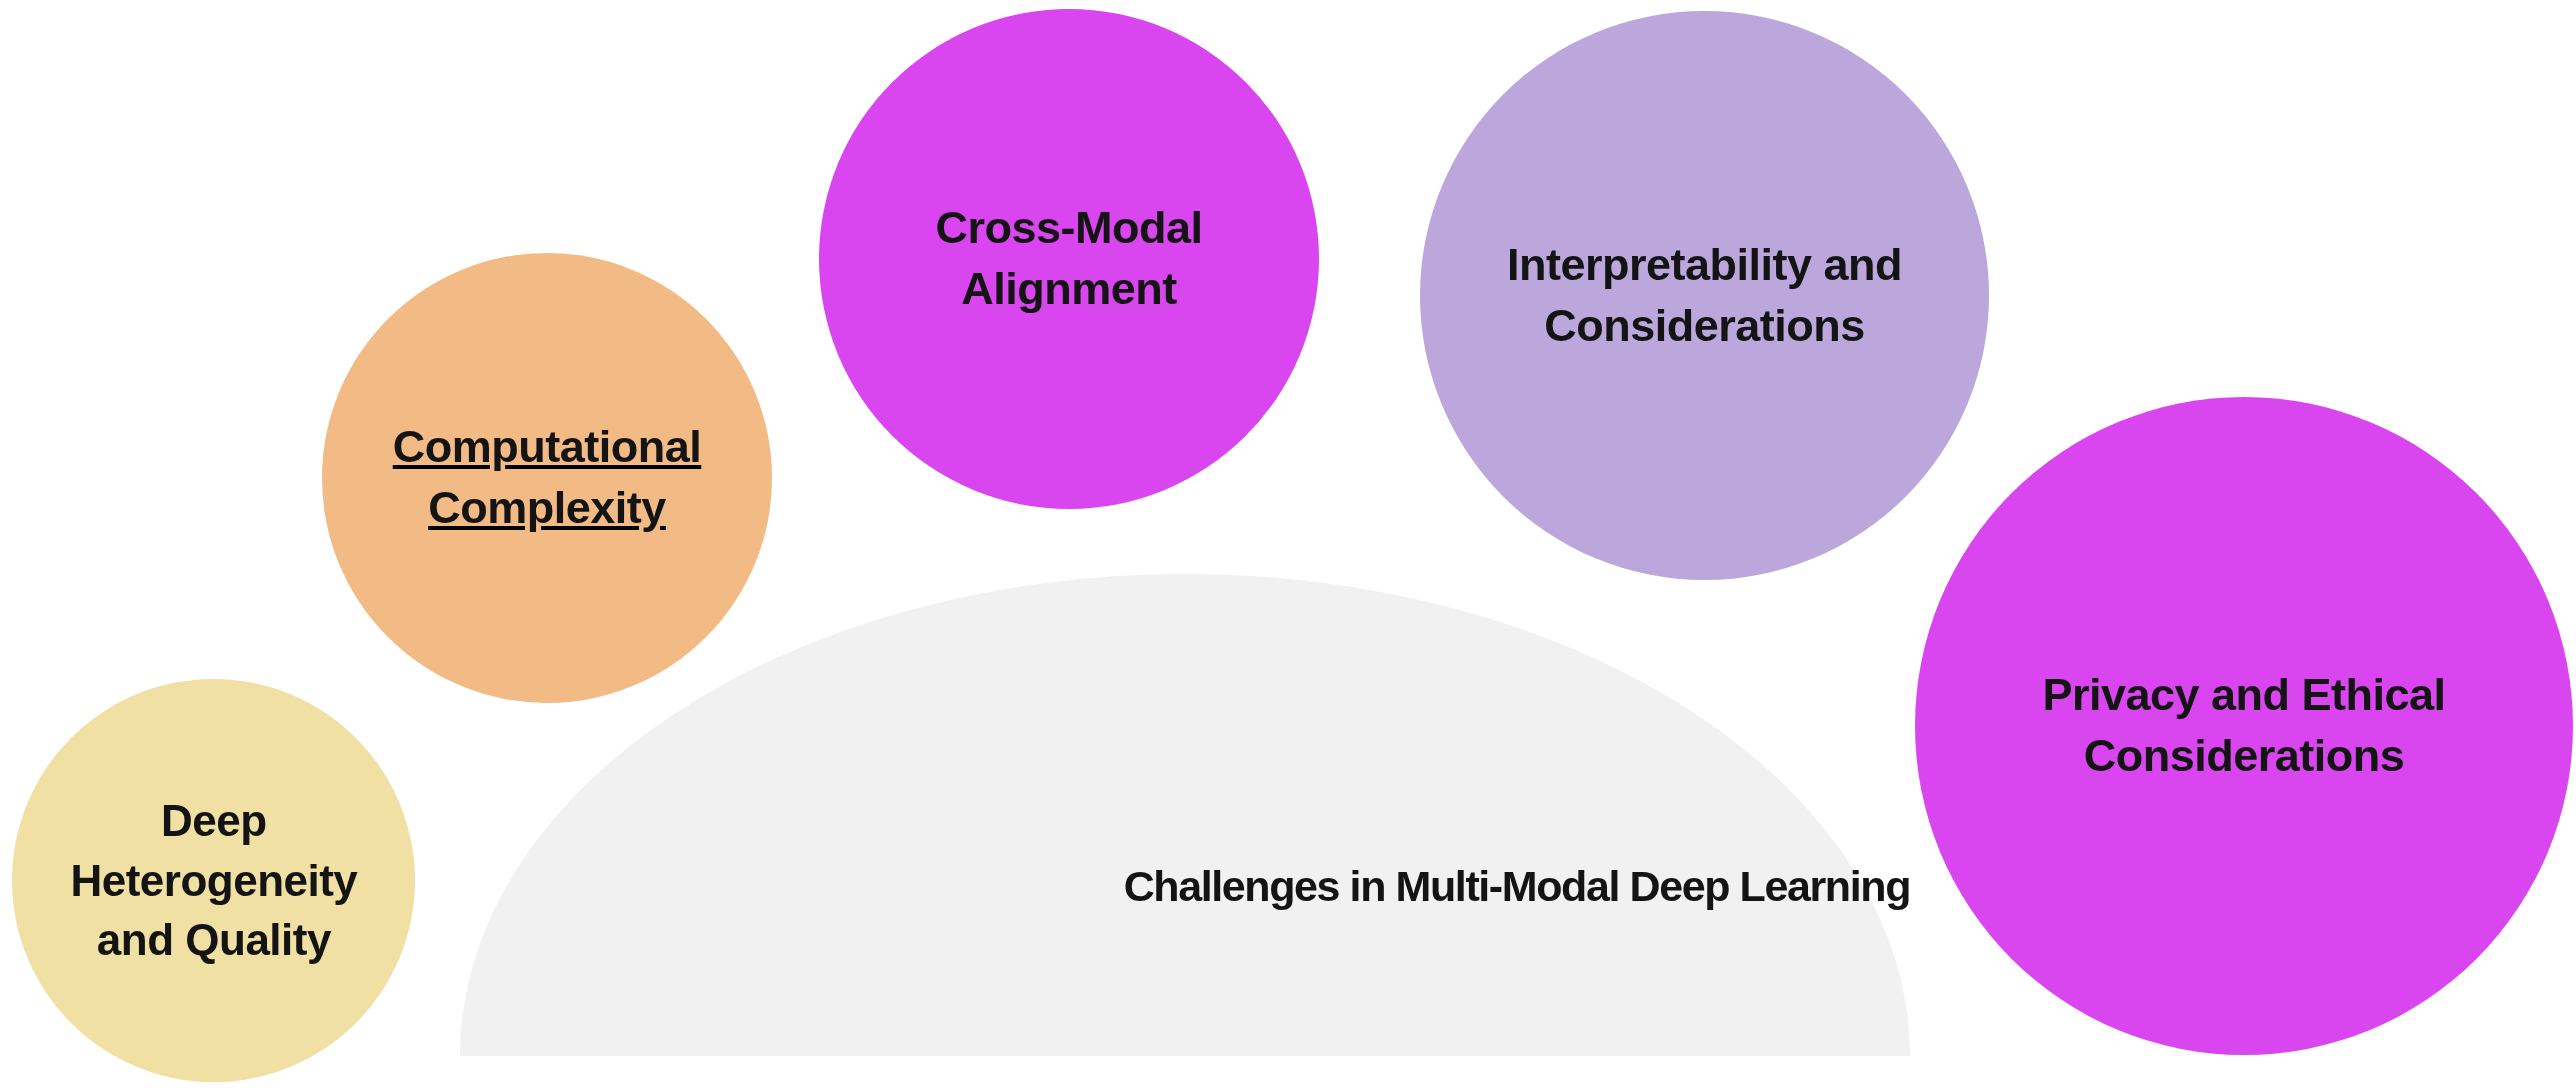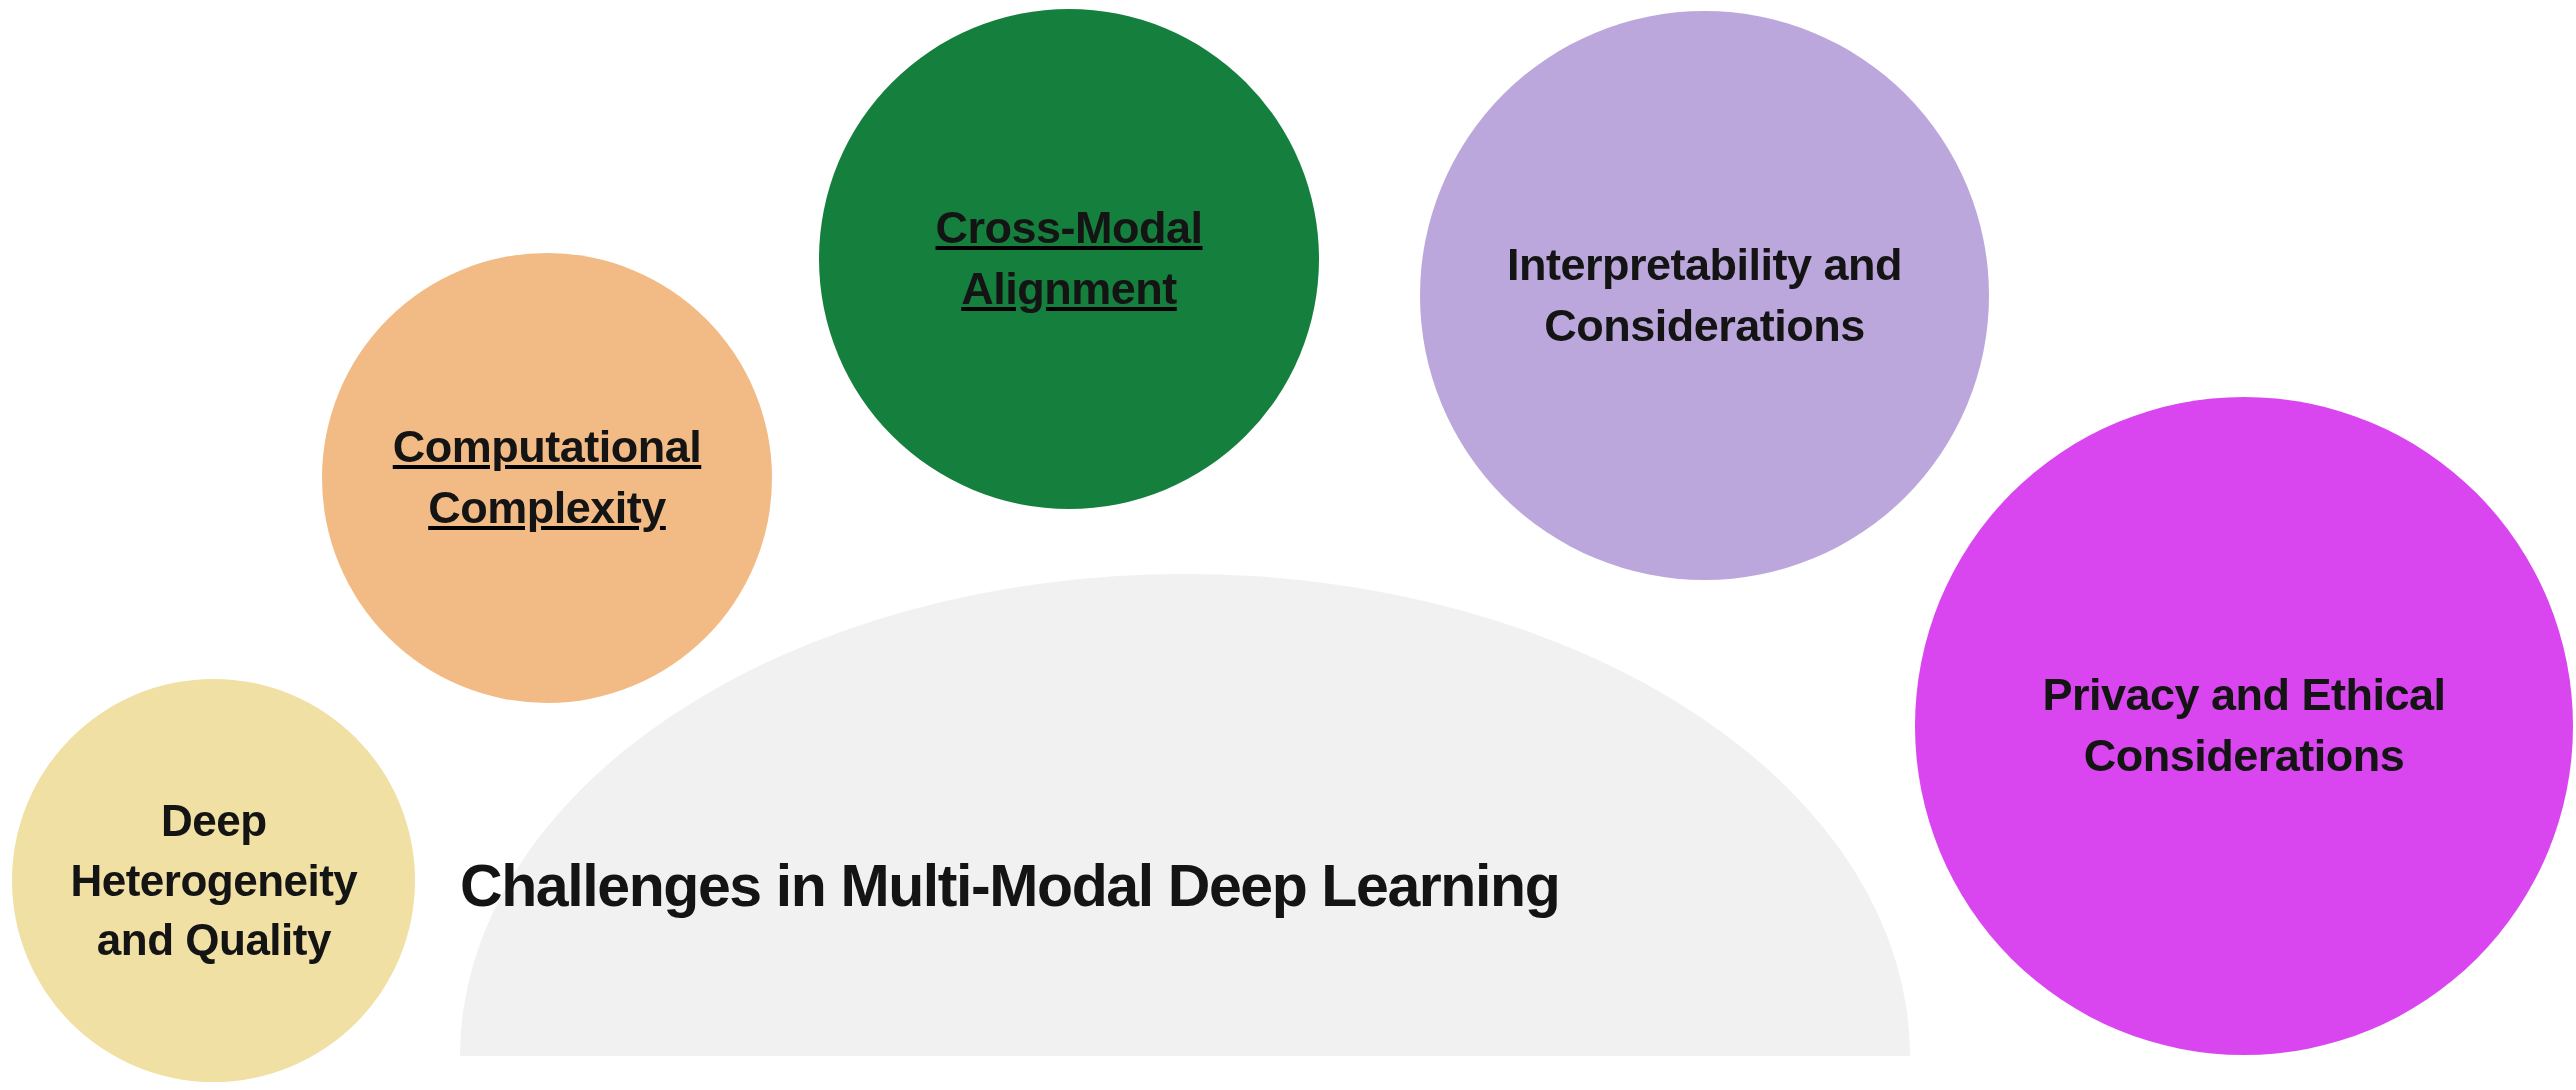--- a/index.html
+++ b/index.html
@@ -41,22 +41,22 @@
     top: 574px;
     width: 1450px;
     height: 482px;
     border-radius: 725px 725px 0 0 / 482px 482px 0 0;
   }
   #main-title {
     position: absolute;
     left: 460px;
     top: 855px;
     width: 1450px;
-    text-align: left;
-    font-size: 59px;
+    text-align: right;
+    font-size: 43px;
     line-height: 63px;
     font-weight: 700;
     letter-spacing: -1.4px;
     color: #141414;
     white-space: nowrap;
   }
 </style>
 </head>
 <body>
 
@@ -70,21 +70,21 @@
     <span class="label">Deep
 Heterogeneity
 and Quality</span>
   </div>
 
   <div id="bubble-2" class="bubble" style="background-color: rgb(242, 187, 133);">
     <span class="label">Computational
 Complexity</span>
   </div>
 
-  <div id="bubble-3" class="bubble" style="background-color: #15803d; text-decoration: underline;">
+  <div id="bubble-3" class="bubble" style="background-color: #d946ef;">
     <span class="label">Cross-Modal
 Alignment</span>
   </div>
 
   <div id="bubble-4" class="bubble" style="background-color: rgb(187, 167, 220);">
     <span class="label">Interpretability and
 Considerations</span>
   </div>
 
   <div id="bubble-5" class="bubble" style="background-color: #d946ef;">

